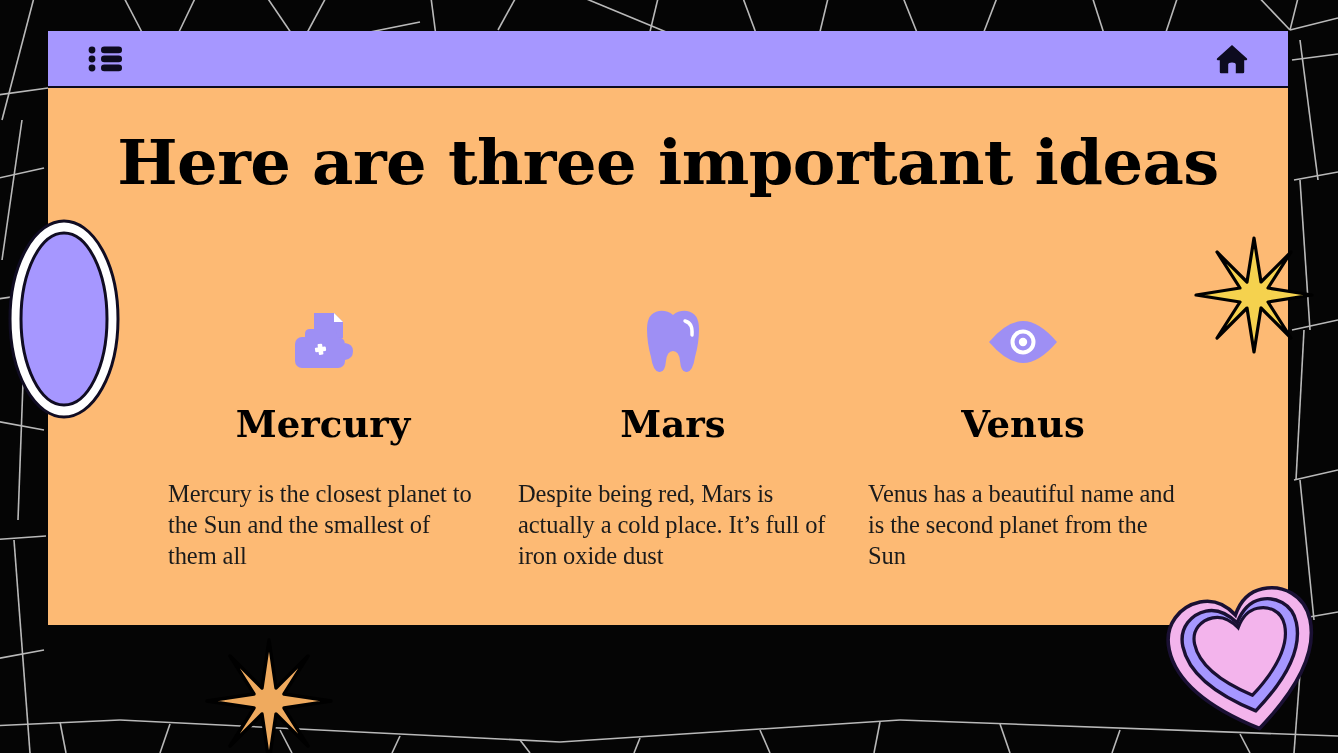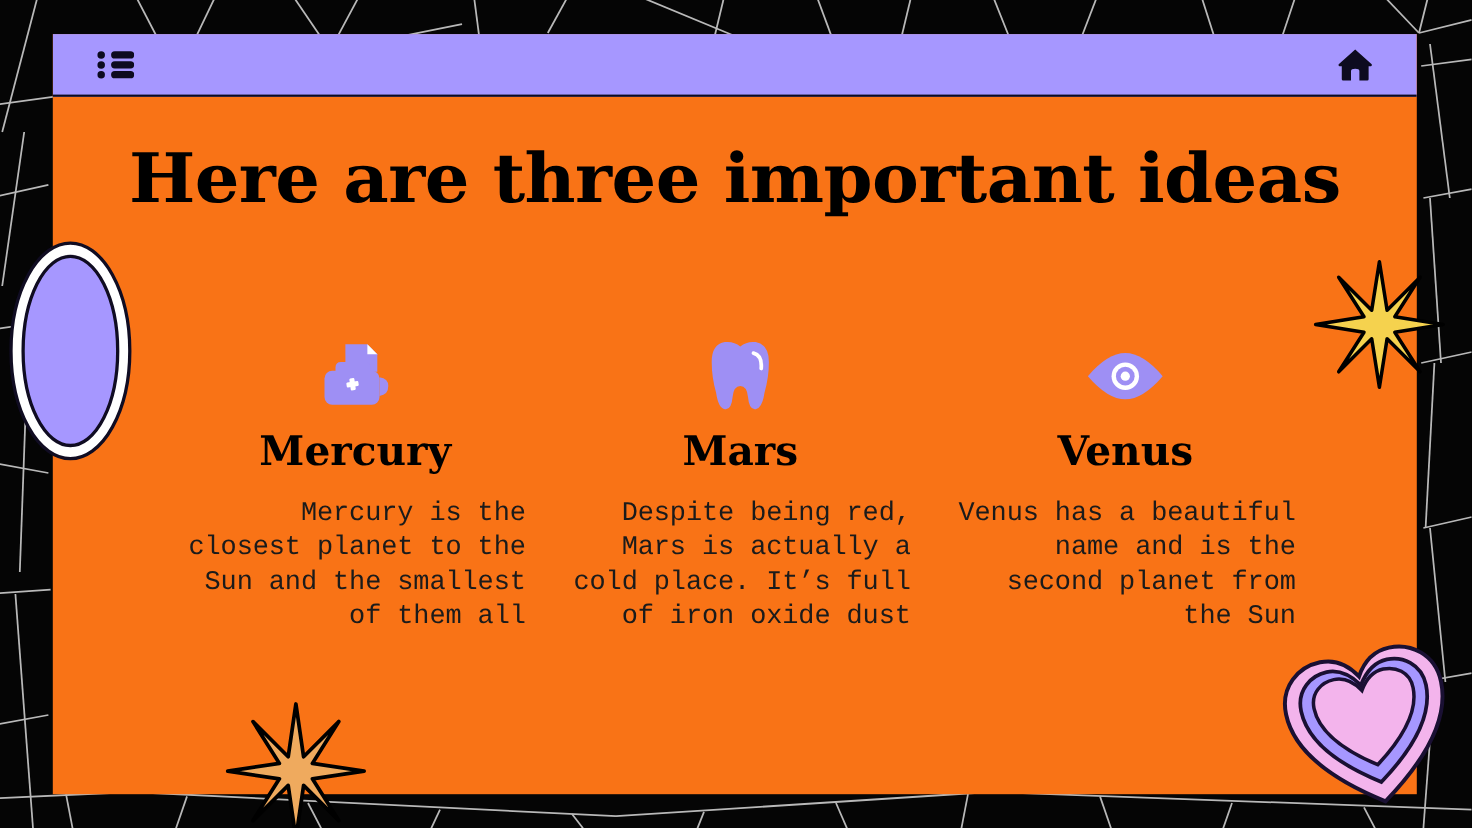--- a/index.html
+++ b/index.html
@@ -29,22 +29,22 @@
     width: 1338px; height: 753px;
     pointer-events: none;
   }
 
   
   #slide {
     position: absolute;
     left: 48px;
     top: 31px;
     width: 1240px;
-    height: 691px;
-    background: #f97316;
+    height: 594px;
+    background: #fdba74;
     overflow: hidden;
     box-sizing: border-box;
   }
 
   
   #topbar {
     position: absolute;
     left: 0; top: 0;
     width: 1240px;
     height: 57px;
@@ -99,34 +99,34 @@
     align-items: center;
   }
   .col-icon {
     height: 72px;
     display: flex;
     align-items: center;
     justify-content: center;
     line-height: 0;
   }
   .col-title {
-    margin-top: 10px;
+    margin-top: 24px;
     font-family: "DejaVu Serif", serif;
     font-weight: bold;
     font-size: 37px;
     color: #000000;
     letter-spacing: 0px;
   }
   .col-body {
-    margin-top: 20px;
-    font-family: Liberation Mono, monospace;
+    margin-top: 32px;
+    font-family: Liberation Serif, serif;
     font-size: 24.5px;
     line-height: 31px;
     color: #1b1b1b;
-    text-align: right;
+    text-align: left;
     letter-spacing: -0.1px;
   }
 
   
   .deco {
     position: absolute;
     pointer-events: none;
     line-height: 0;
   }
   #deco-oval   { left: 8px;    top: 219px; }

